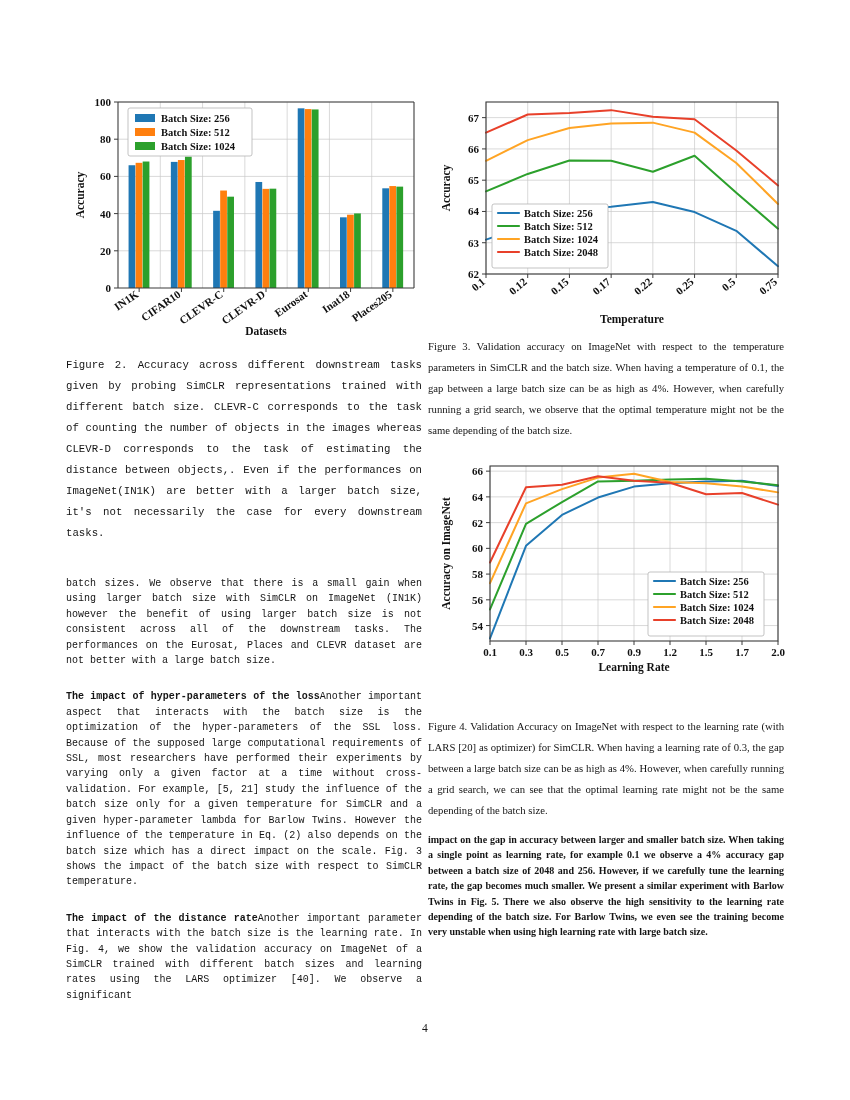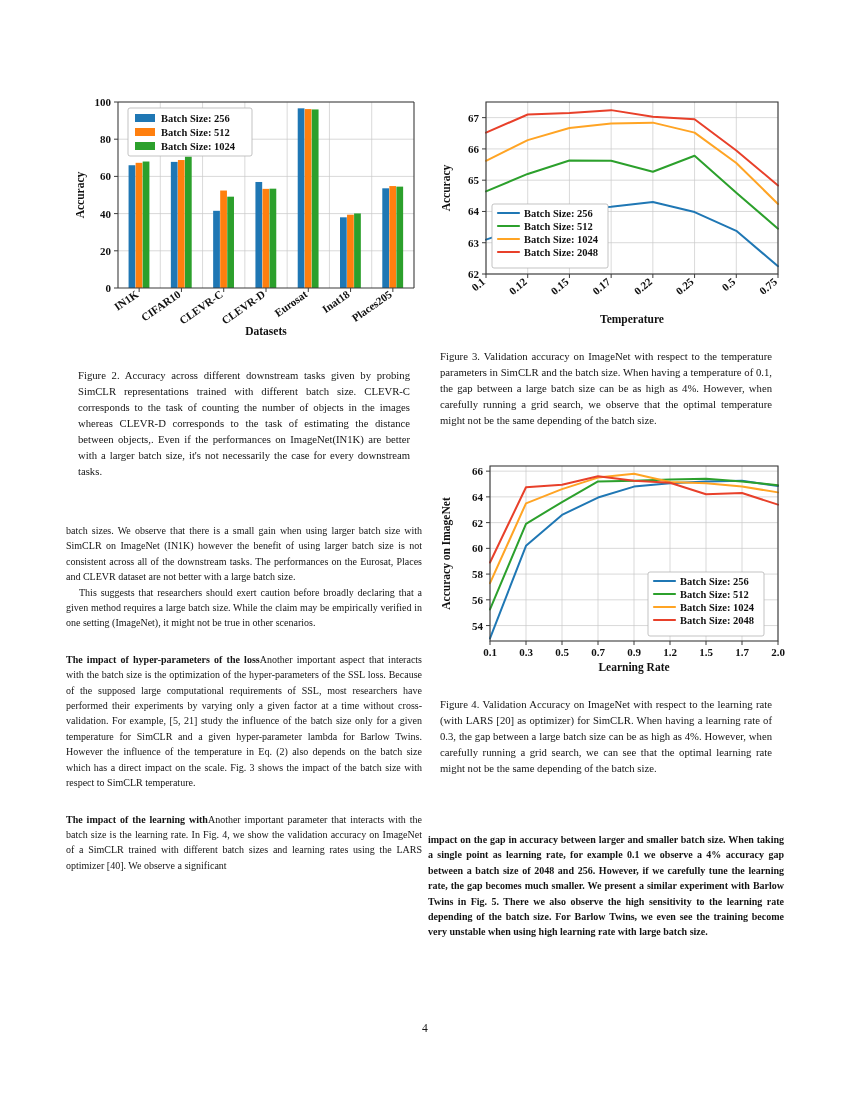--- a/index.html
+++ b/index.html
@@ -15,40 +15,40 @@
   .page {
     position: absolute;
     left: 0; top: 0;
     width: 850px; height: 1100px;
   }
   .col {
     position: absolute;
     width: 356px;
     top: 92px;
   }
-  .col-left  { left: 66px; }
+  .col-left  { left: 66px; font-family: Liberation Mono, monospace; }
   .col-right { left: 428px; }
 
   
   .para {
     font-size: 10px;
     line-height: 15.4px;
     text-align: justify;
     text-justify: inter-word;
     margin: 4px 0 0 0;
     hyphens: manual;
   }
   .para.indent { text-indent: 13px; }
   .para + .para { margin-top: 0px; }
   .blockhead { font-weight: bold; }
   .caption {
     font-size: 10.7px;
-    line-height: 16px;
+    line-height: 21px;
     text-align: justify;
-    margin: 12px;
+    margin: 0;
   }
   .gap-m { height: 17px; }
   .gap-l { height: 28px; }
 
   .pagenum {
     position: absolute;
     left: 0; right: 0;
     top: 1022px;
     text-align: center;
     font-size: 11.6px;
@@ -299,36 +299,35 @@
         </g>
       </svg>
   </div>
 
   <div class="col col-left" style="top:355px;">
     <p class="caption">Figure 2. Accuracy across different downstream tasks given by probing SimCLR representations trained with different batch size. CLEVR-C corresponds to the task of counting the number of objects in the images whereas CLEVR-D corresponds to the task of estimating the distance between objects,. Even if the performances on ImageNet(IN1K) are better with a larger batch size, it's not necessarily the case for every downstream tasks.</p>
 
     <div class="gap-l"></div>
 
     <p class="para">batch sizes. We observe that there is a small gain when using larger batch size with SimCLR on ImageNet (IN1K) however the benefit of using larger batch size is not consistent across all of the downstream tasks. The performances on the Eurosat, Places and CLEVR dataset are not better with a large batch size.</p>
-    <p class="para indent">This suggests that researchers should exert caution before broadly declaring that a given method requires a large batch size. While the claim may be empirically verified in one setting (ImageNet), it might not be true in other scenarios.</p>
 
     <div class="gap-m"></div>
 
     <p class="para"><span class="blockhead">The impact of hyper-parameters of the loss</span><span>Another important aspect that interacts with the batch size is the optimization of the hyper-parameters of the SSL loss. Because of the supposed large computational requirements of SSL, most researchers have performed their experiments by varying only a given factor at a time without cross-validation. For example, [5, 21] study the influence of the batch size only for a given temperature for SimCLR and a given hyper-parameter lambda for Barlow Twins. However the influence of the temperature in Eq. (2) also depends on the batch size which has a direct impact on the scale. Fig. 3 shows the impact of the batch size with respect to SimCLR temperature.</span></p>
 
     <div class="gap-m"></div>
 
-    <p class="para"><span class="blockhead">The impact of the learning with</span><span>Another important parameter that interacts with the batch size is the learning rate. In Fig. 4, we show the validation accuracy on ImageNet of a SimCLR trained with different batch sizes and learning rates using the LARS optimizer [40]. We observe a significant</span></p>
+    <p class="para"><span class="blockhead">The impact of the distance rate</span><span>Another important parameter that interacts with the batch size is the learning rate. In Fig. 4, we show the validation accuracy on ImageNet of a SimCLR trained with different batch sizes and learning rates using the LARS optimizer [40]. We observe a significant</span></p>
   </div>
 
   <div class="col col-right" style="top:336px;">
     <p class="caption">Figure 3. Validation accuracy on ImageNet with respect to the temperature parameters in SimCLR and the batch size. When having a temperature of 0.1, the gap between a large batch size can be as high as 4%. However, when carefully running a grid search, we observe that the optimal temperature might not be the same depending of the batch size.</p>
   </div>
 
-  <div class="col col-right" style="top:684px;">
+  <div class="col col-right" style="top:716px;">
     <p class="caption">Figure 4. Validation Accuracy on ImageNet with respect to the learning rate (with LARS [20] as optimizer) for SimCLR. When having a learning rate of 0.3, the gap between a large batch size can be as high as 4%. However, when carefully running a grid search, we can see that the optimal learning rate might not be the same depending of the batch size.</p>
   </div>
 
   <div class="col col-right" style="top:828px;font-weight:bold;">
     <p class="para">impact on the gap in accuracy between larger and smaller batch size. When taking a single point as learning rate, for example 0.1 we observe a 4% accuracy gap between a batch size of 2048 and 256. However, if we carefully tune the learning rate, the gap becomes much smaller. We present a similar experiment with Barlow Twins in Fig. 5. There we also observe the high sensitivity to the learning rate depending of the batch size. For Barlow Twins, we even see the training become very unstable when using high learning rate with large batch size.</p>
   </div>
 
   <div class="pagenum">4</div>
 </div>
 

